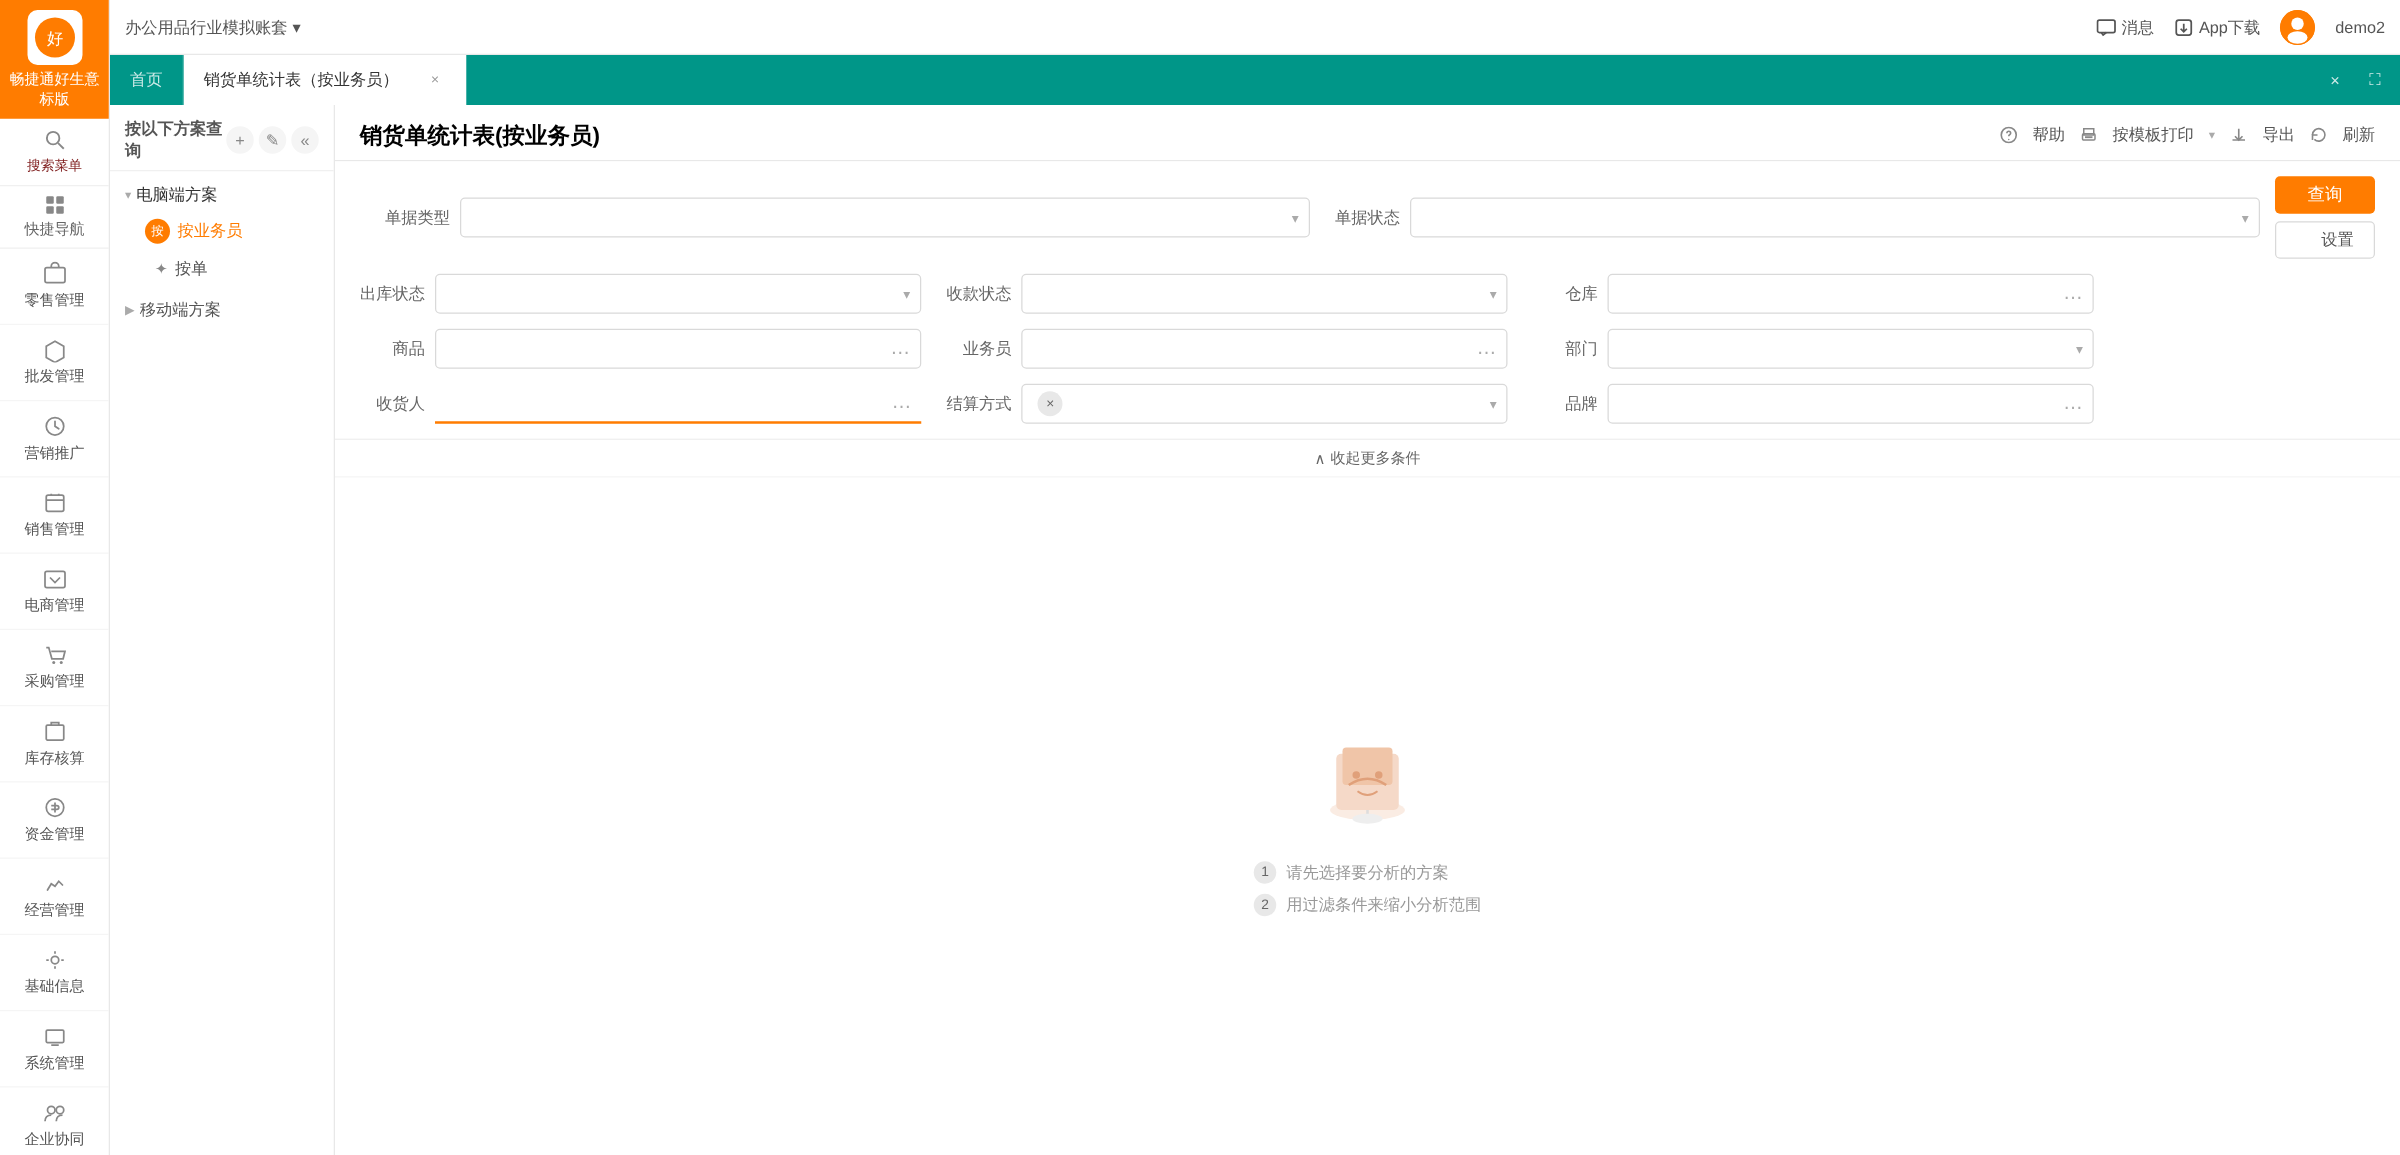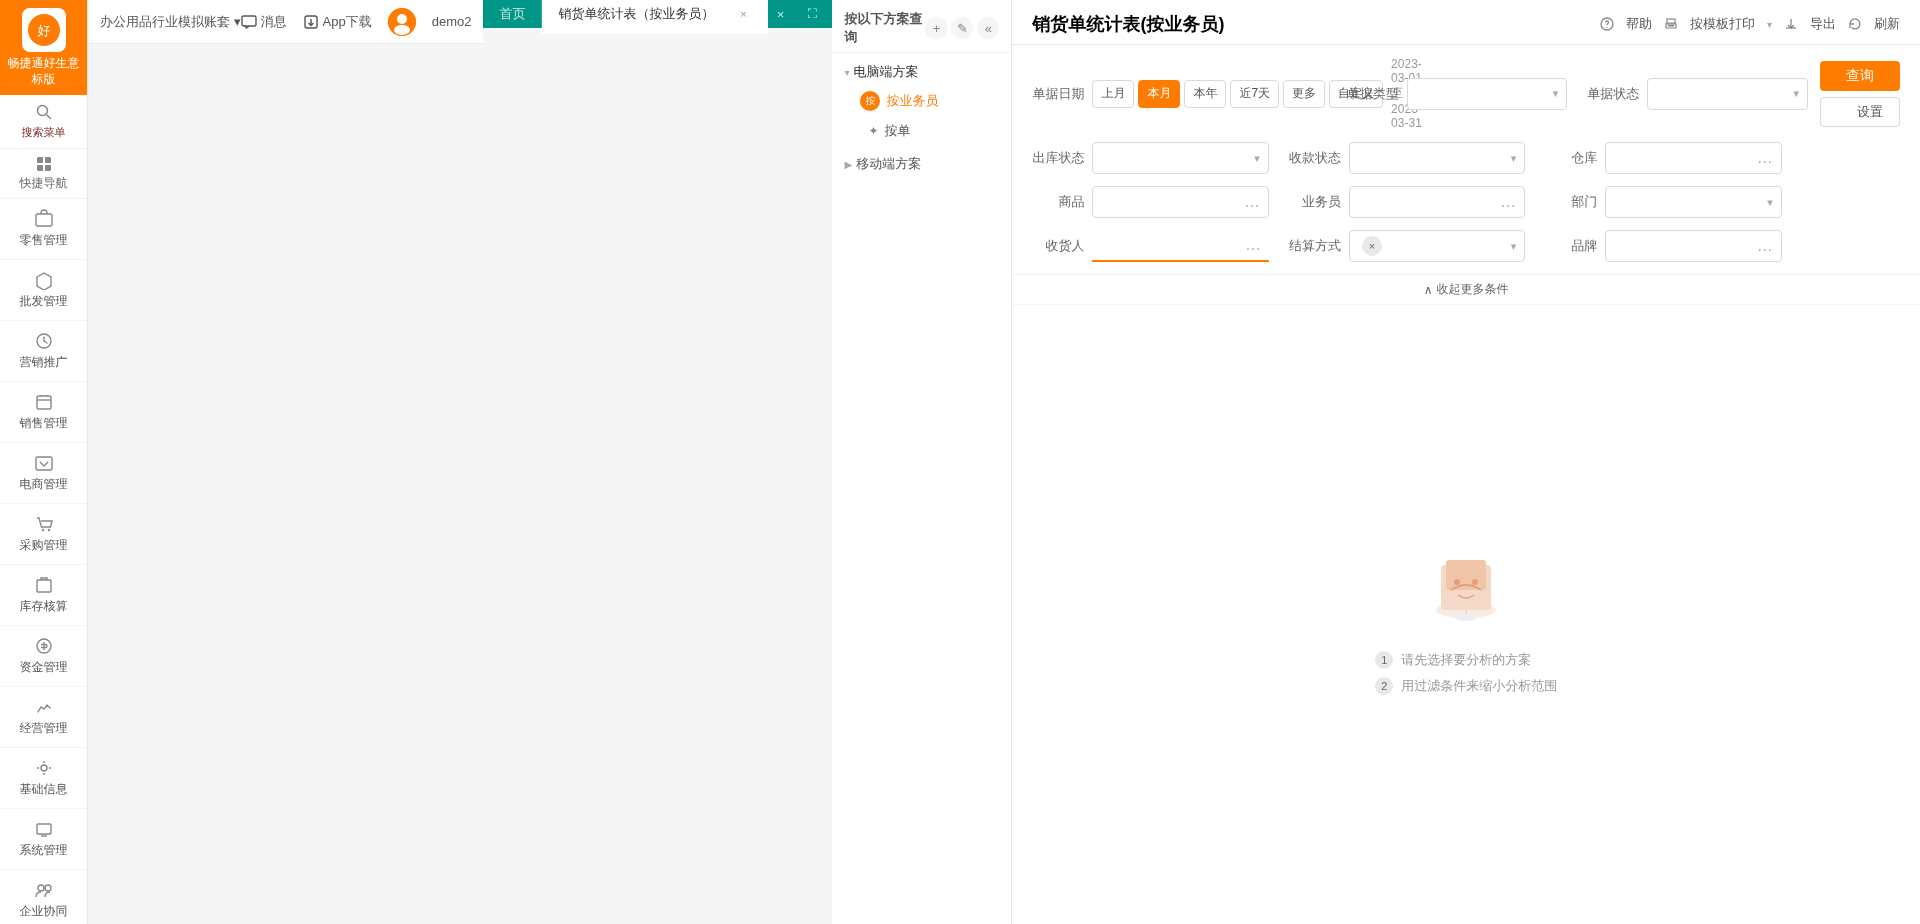--- a/index.html
+++ b/index.html
@@ -12,33 +12,33 @@
     .sidebar-logo-icon svg { width: 36px; height: 36px; }
     .sidebar-logo-text { color: #fff; font-size: 12px; text-align: center; line-height: 1.3; }
     .sidebar-search { width: 100%; padding: 8px 6px; border-bottom: 1px solid #f0f0f0; cursor: pointer; display: flex; flex-direction: column; align-items: center; }
     .sidebar-search-label { font-size: 11px; color: #7f1d1d; margin-top: 4px; }
     .sidebar-nav { width: 100%; padding: 6px 0; border-bottom: 1px solid #f0f0f0; display: flex; flex-direction: column; align-items: center; cursor: pointer; }
     .sidebar-nav-label { font-size: 12px; color: #666; margin-top: 2px; }
     .sidebar-item { width: 100%; padding: 10px 4px; display: flex; flex-direction: column; align-items: center; cursor: pointer; border-bottom: 1px solid #f5f5f5; }
     .sidebar-item-label { font-size: 12px; color: #555; margin-top: 3px; text-align: center; }
 
     
-    .main { flex: 1; display: flex; flex-direction: row; overflow: hidden; }
+    .main { flex: 1; display: flex; flex-direction: column; overflow: hidden; }
 
     
     .topbar { height: 44px; background: #fff; border-bottom: 1px solid #e8e8e8; display: flex; align-items: center; padding: 0 12px; justify-content: space-between; flex-shrink: 0; }
     .topbar-left { display: flex; align-items: center; gap: 8px; }
     .topbar-workspace { font-size: 13px; color: #555; display: flex; align-items: center; gap: 4px; cursor: pointer; }
     .topbar-right { display: flex; align-items: center; gap: 16px; }
     .topbar-action { display: flex; align-items: center; gap: 4px; font-size: 13px; color: #555; cursor: pointer; }
     .topbar-avatar { width: 28px; height: 28px; border-radius: 50%; background: #ff7c00; display: flex; align-items: center; justify-content: center; color: #fff; font-size: 11px; overflow: hidden; }
     .topbar-username { font-size: 13px; color: #555; cursor: pointer; }
 
     
-    .tabbar { height: 28px; background: #009688; display: flex; align-items: center; padding: 0 0; flex-shrink: 0; }
+    .tabbar { height: 40px; background: #009688; display: flex; align-items: center; padding: 0 0; flex-shrink: 0; }
     .tab { height: 40px; padding: 0 16px; display: flex; align-items: center; gap: 6px; cursor: pointer; font-size: 13px; color: rgba(255,255,255,0.8); border-right: 1px solid rgba(255,255,255,0.2); }
     .tab.active { background: #fff; color: #333; gap: 21px; }
     .tab-close { width: 16px; height: 16px; border-radius: 50%; display: flex; align-items: center; justify-content: center; font-size: 11px; color: #999; cursor: pointer; }
     .tabbar-actions { margin-left: auto; display: flex; align-items: center; padding-right: 8px; gap: 8px; }
     .tabbar-btn { width: 24px; height: 24px; border-radius: 4px; display: flex; align-items: center; justify-content: center; cursor: pointer; color: rgba(255,255,255,0.8); }
 
     
     .content { flex: 1; display: flex; overflow: hidden; background: #f5f5f5; }
 
     
@@ -347,32 +347,20 @@
                 </svg>
               <span>刷新</span>
             </div>
           </div>
         </div>
       </div>
 
       <div class="filter-form">
 
         <div class="filter-row">
-          <div class="filter-field" style="flex:2">
-            <div class="filter-label">单据日期</div>
-            <div class="filter-date-group">
-              <button class="date-btn">上月</button>
-              <button class="date-btn active">本月</button>
-              <button class="date-btn">本年</button>
-              <button class="date-btn">近7天</button>
-              <button class="date-btn">更多</button>
-              <button class="date-btn">自定义</button>
-              <span class="date-range-text">2023-03-01 至 2023-03-31</span>
-            </div>
-          </div>
           <div class="filter-field" style="flex:1.5;padding-left:20px">
             <div class="filter-label">单据类型</div>
             <div class="filter-select">
               <span></span>
               <span class="filter-select-arrow">▾</span>
             </div>
           </div>
           <div class="filter-field" style="flex:1.5;padding-left:20px">
             <div class="filter-label">单据状态</div>
             <div class="filter-select">

